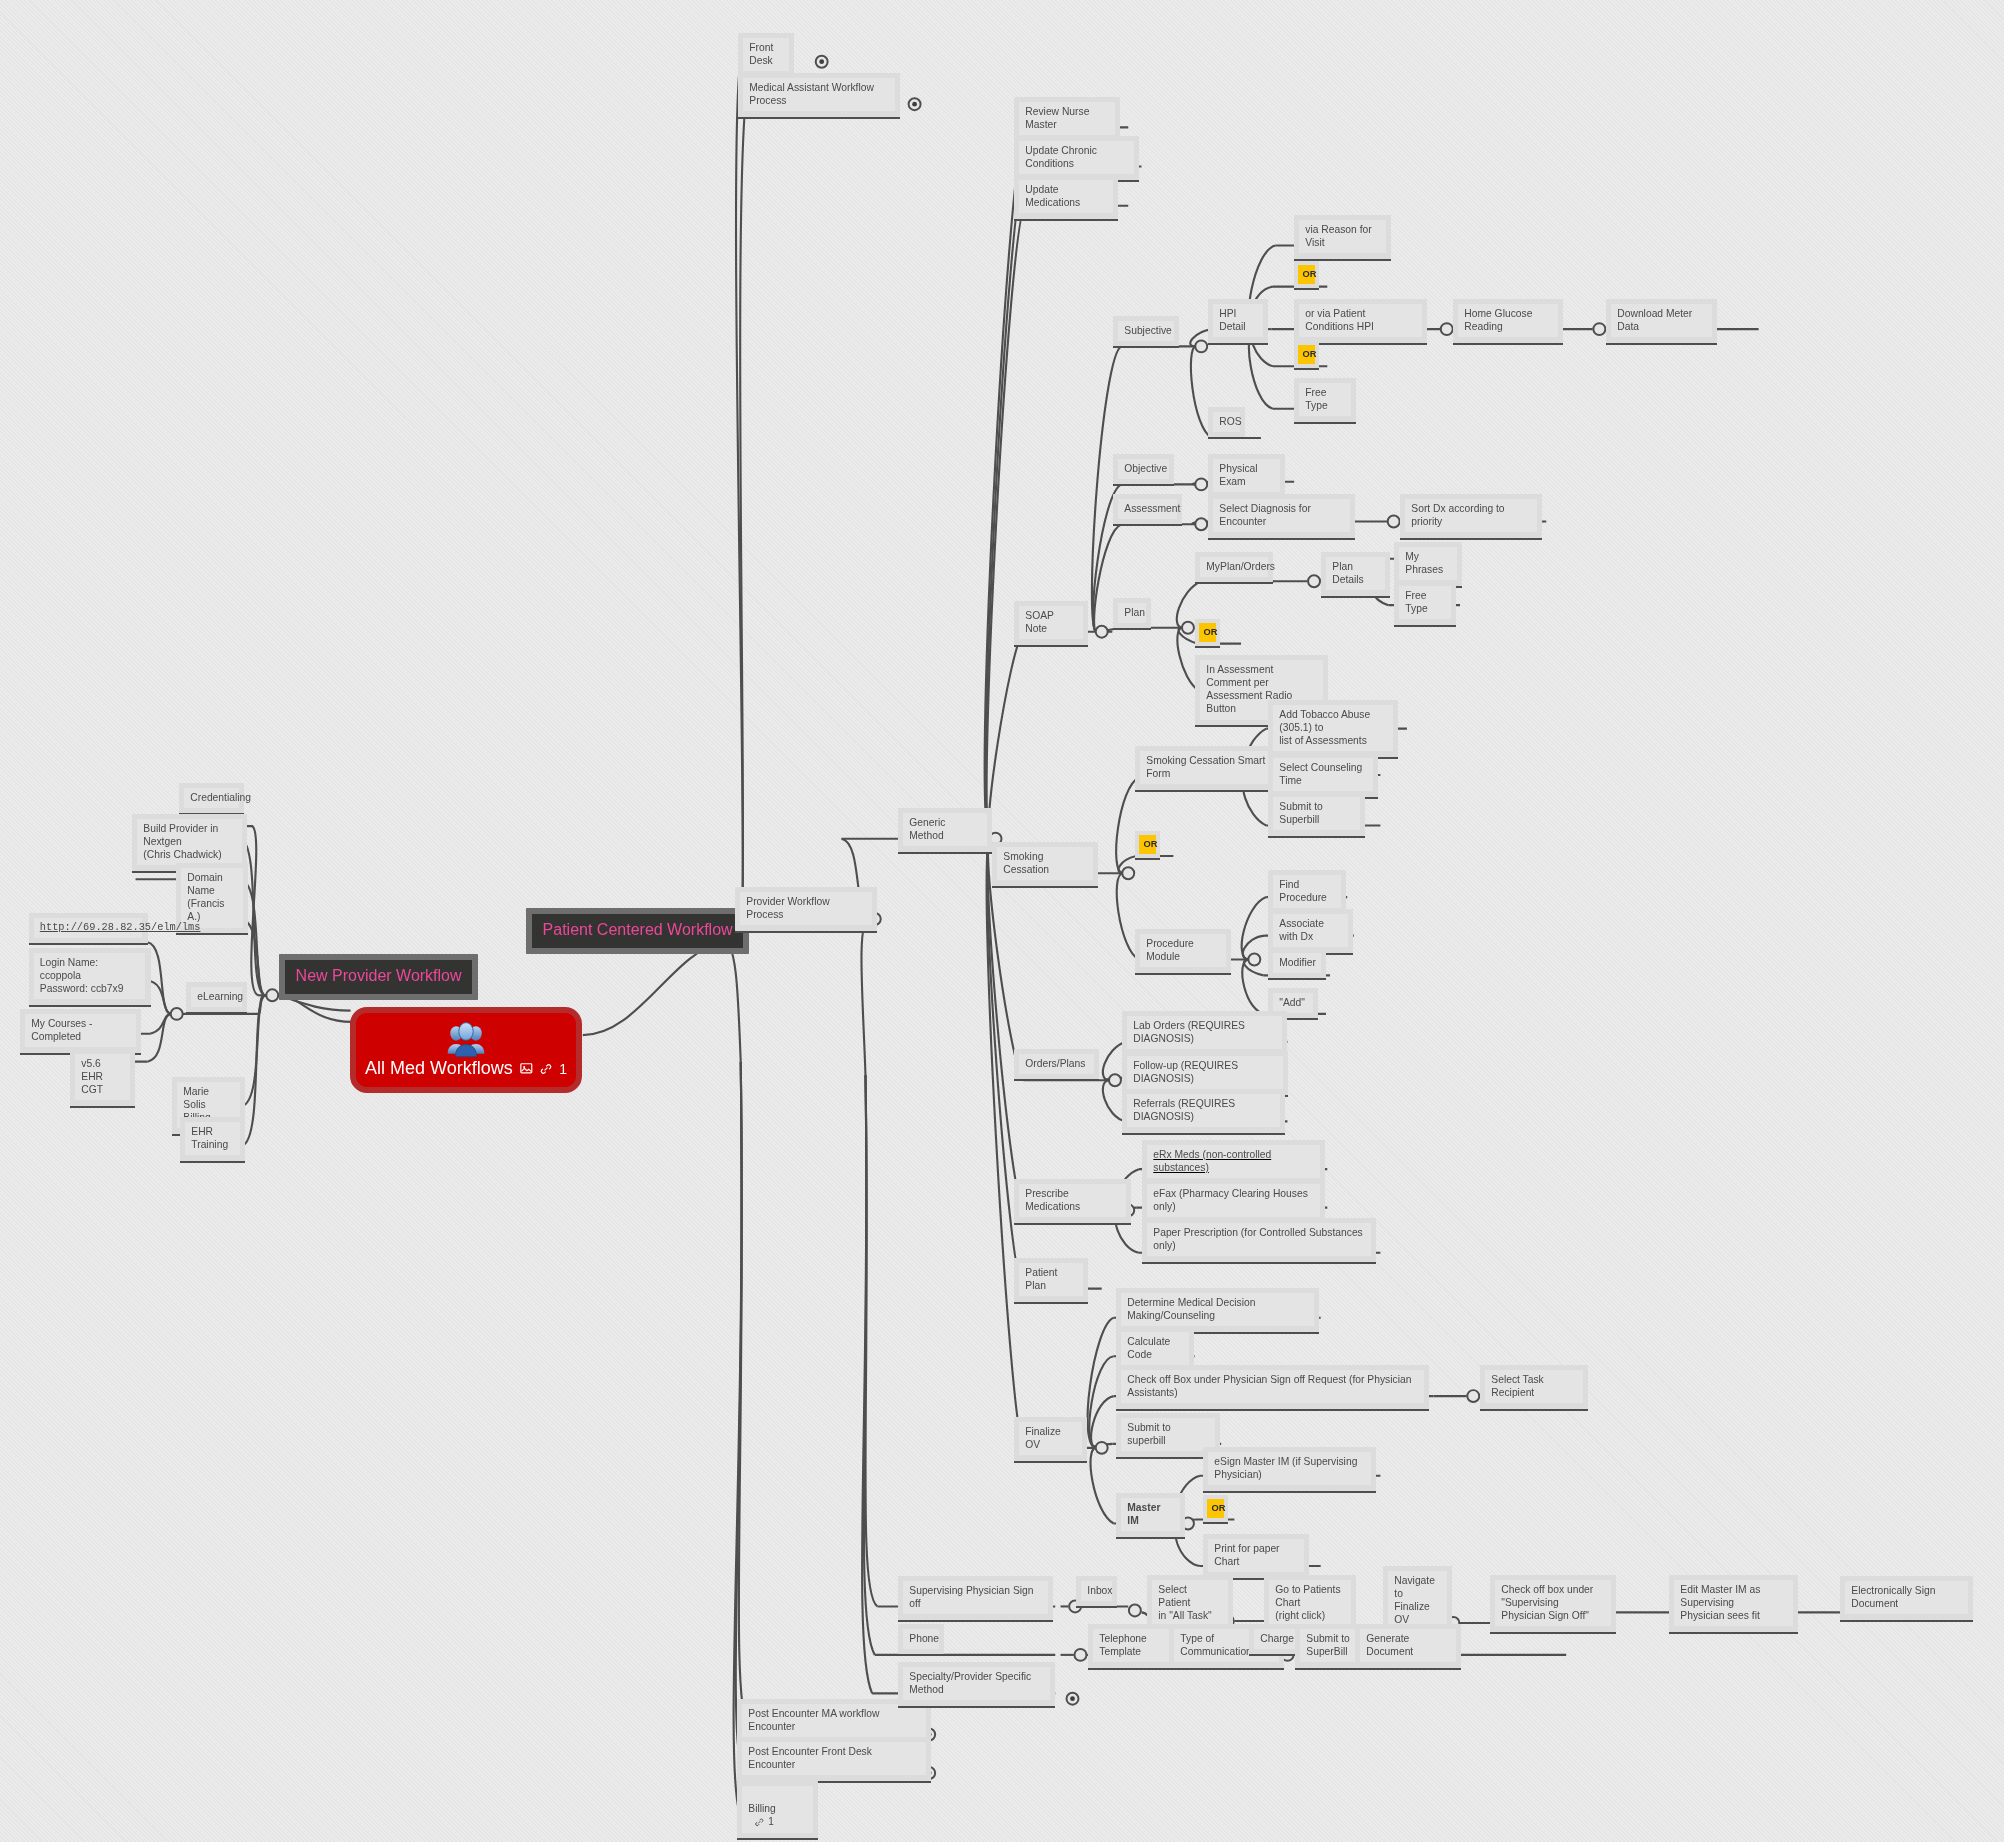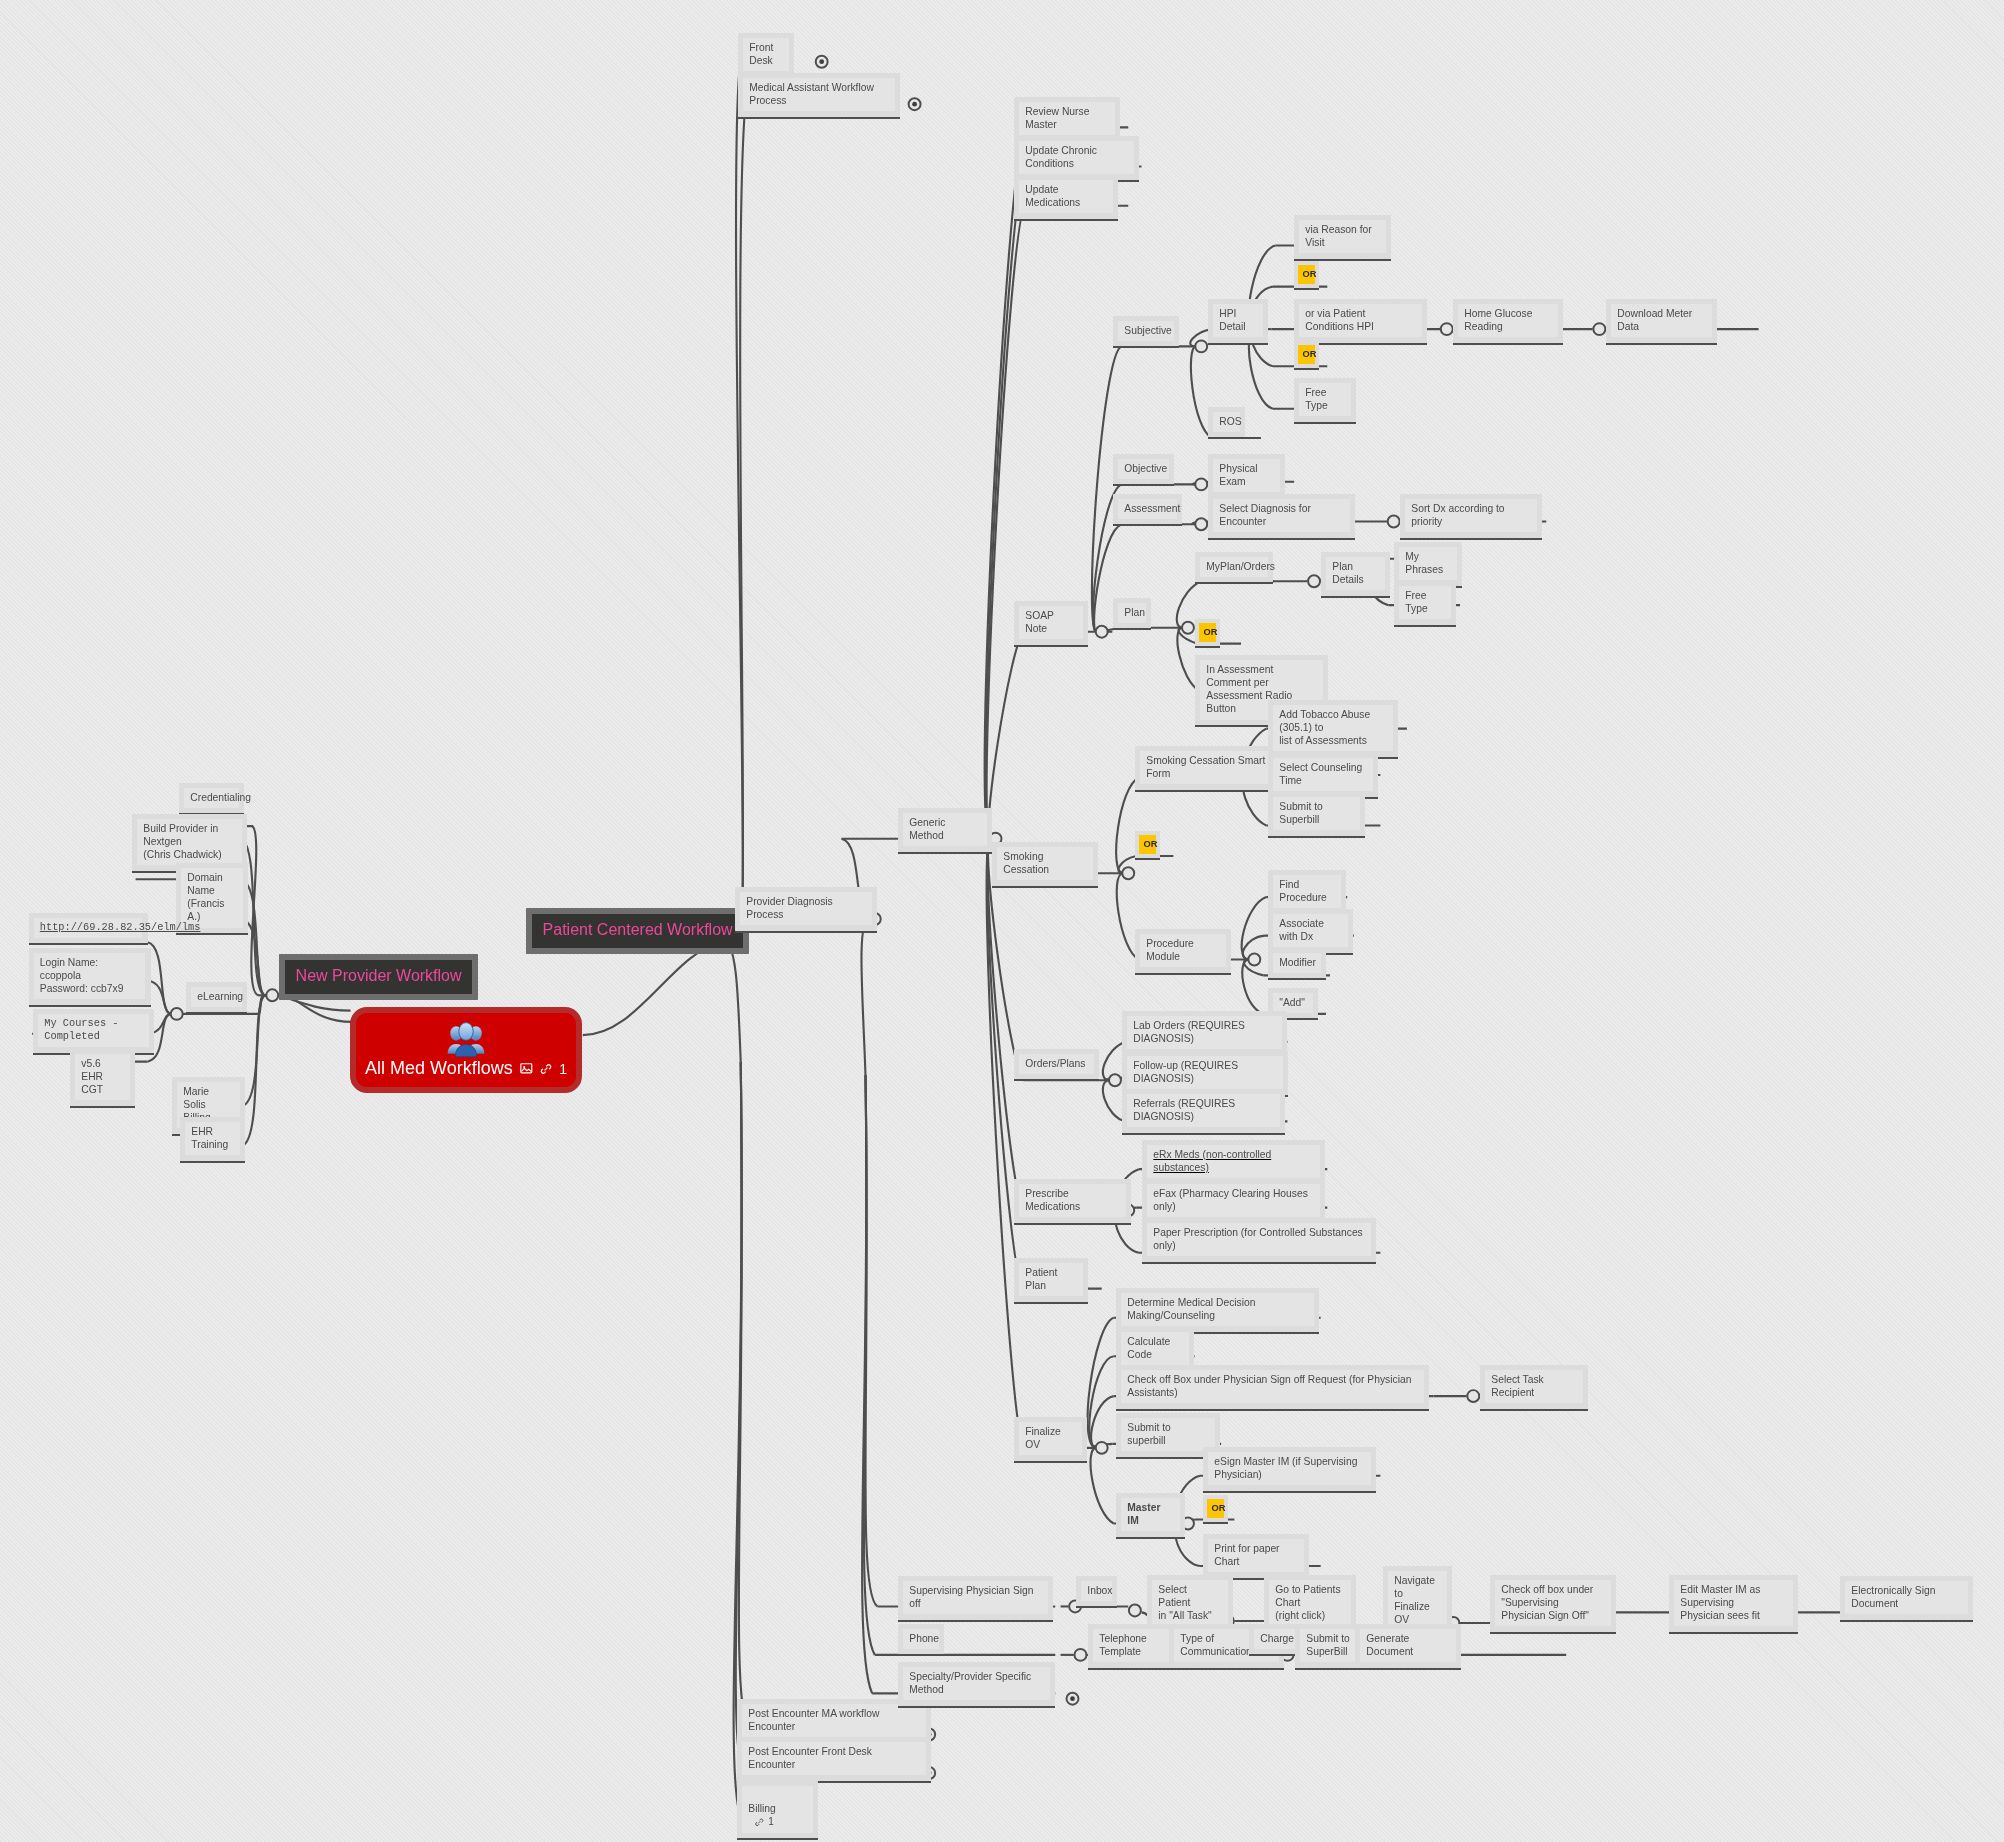--- a/index.html
+++ b/index.html
@@ -438,35 +438,35 @@
   <div class="inner">EHR Training</div>
 </div>
 
 <div class="node u" style="left: 28.5px; top: 913px; width: 119px; font-family: Liberation Mono, monospace; --uw: 119px;">
   <div class="inner"><a class="urllink" href="#">http://69.28.82.35/elm/lms</a></div>
 </div>
 <div class="node u" style="left: 28.5px; top: 948px; width: 122px; --uw: 122px;">
   <div class="inner">Login Name: ccoppola
 Password: ccb7x9</div>
 </div>
-<div class="node u" style="left: 33px; top: 1009px; width: 121px; font-family: Liberation Mono, monospace; --uw: 121px;">
+<div class="node u" style="left: 20px; top: 1009px; width: 121px; --uw: 121px;">
   <div class="inner">My Courses - Completed</div>
 </div>
 <div class="node u" style="left: 70px; top: 1049px; width: 65px; --uw: 65px;">
   <div class="inner">v5.6 EHR CGT</div>
 </div>
 
 <div class="node u" style="left: 738px; top: 33px; width: 56px; --uw: 56px;">
   <div class="inner">Front Desk</div>
 </div>
 <div class="node u" style="left: 738px; top: 73px; width: 162px; --uw: 162px;">
   <div class="inner">Medical Assistant Workflow Process</div>
 </div>
 <div class="node u" style="left: 735px; top: 887px; width: 142px; --uw: 142px;">
-  <div class="inner">Provider Diagnosis Process</div>
+  <div class="inner">Provider Workflow Process</div>
 </div>
 <div class="node u" style="left: 737px; top: 1699px; width: 194px; --uw: 194px;">
   <div class="inner">Post Encounter MA workflow Encounter</div>
 </div>
 <div class="node u" style="left: 737px; top: 1737px; width: 194px; --uw: 194px;">
   <div class="inner">Post Encounter Front Desk Encounter</div>
 </div>
 <div class="node u" style="left: 737px; top: 1781px; width: 81px; --uw: 81px;">
   <div class="inner">
     <span>Billing</span>

